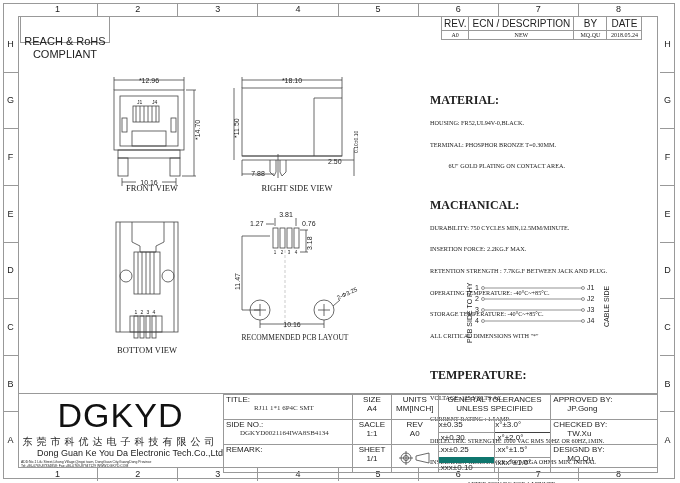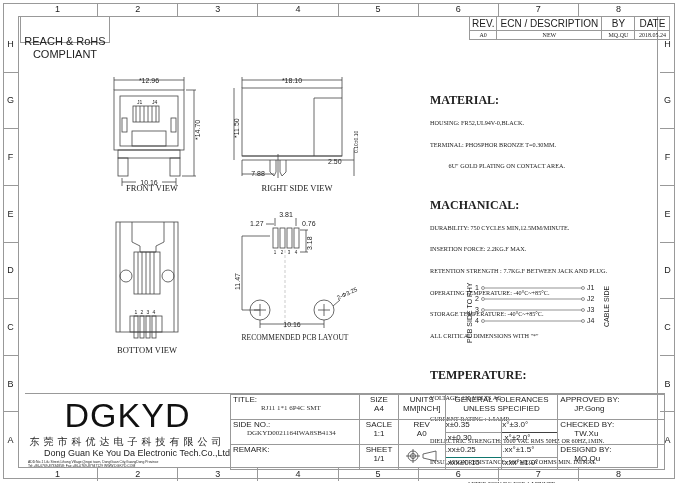--- a/index.html
+++ b/index.html
@@ -8,29 +8,29 @@
   .inner{position:absolute;left:18px;top:16px;width:640px;height:452px;border:1px solid #999;box-sizing:border-box;}
   .zone-top,.zone-bot{position:absolute;left:18px;width:640px;height:13px;display:flex;}
   .zone-top{top:3px;} .zone-bot{top:468px;}
   .zone-top div,.zone-bot div{flex:1;text-align:center;font-size:9px;line-height:13px;border-right:1px solid #999;}
   .zone-top div:last-child,.zone-bot div:last-child{border-right:none;}
   .zone-left,.zone-right{position:absolute;top:16px;width:15px;height:452px;display:flex;flex-direction:column;}
   .zone-left{left:3px;} .zone-right{left:660px;}
   .zone-left div,.zone-right div{flex:1;display:flex;align-items:center;justify-content:center;font-size:9px;border-bottom:1px solid #999;}
   .zone-left div:last-child,.zone-right div:last-child{border-bottom:none;}
   .rohs{position:absolute;left:20px;top:16px;width:90px;height:27px;border:1px solid #999;font-size:11px;line-height:13px;text-align:center;box-sizing:border-box;padding-top:18px;}
-  table.rev{position:absolute;left:469px;top:16px;border-collapse:collapse;}
+  table.rev{position:absolute;left:441px;top:16px;border-collapse:collapse;}
   table.rev td{border:1px solid #999;padding:0 2px;text-align:center;}
   .rev-h td{font-size:10px;height:13px;}
   .rev-r td{font-family:"Liberation Serif",serif;font-size:6px;height:8px;}
   .spec{position:absolute;left:430px;top:83px;font-family:"Liberation Serif",serif;font-size:6.2px;line-height:7.2px;white-space:pre;}
   .spec .hd{font-weight:bold;font-size:12px;}
   .caption{position:absolute;font-family:"Liberation Serif",serif;font-size:8.5px;text-align:center;white-space:nowrap;}
   svg text{font-family:"Liberation Sans",sans-serif;}
-  .tb{position:absolute;left:25px;top:393px;width:640px;height:75px;border-top:1px solid #999;}
+  .tb{position:absolute;left:18px;top:393px;width:640px;height:75px;border-top:1px solid #999;}
   .logo-box{position:absolute;left:0;top:0;width:205px;height:75px;border-right:1px solid #999;}
   .logo{position:absolute;left:0;width:205px;text-align:center;top:2px;font-size:34px;letter-spacing:1px;color:#111;}
   .cn{position:absolute;left:0;width:205px;text-align:center;top:41px;font-size:10px;letter-spacing:4px;font-family:"DejaVu Sans",sans-serif;}
   .en{position:absolute;left:0;width:205px;text-align:right;top:54px;font-size:9px;}
   .addr{position:absolute;left:3px;top:66px;font-size:3.4px;line-height:4px;}
   table.tbt{position:absolute;left:205px;top:0;border-collapse:collapse;height:75px;}
   table.tbt td{border:1px solid #999;padding:0 2px;font-size:8px;vertical-align:top;}
   .tval{font-family:"Liberation Serif",serif;font-size:7px;color:#333;padding-left:28px;}
   .c{text-align:center;margin-top:18px;}
   .appr{font-size:8px;}
@@ -365,21 +365,21 @@
           <g stroke="#444" fill="none" stroke-width="0.8">
             <circle cx="9" cy="7" r="5"></circle>
                 <circle cx="9" cy="7" r="2.5"></circle>
             <line x1="2" y1="7" x2="16" y2="7"></line>
                 <line x1="9" y1="0" x2="9" y2="14"></line>
             <path d="M19 5 L32 2 L32 12 L19 9 Z"></path>
           </g>
         </svg>
       </td>
       <td style="padding:0">
-            <div style="border-bottom:1px solid #0f766e;height:12px">.xx±0.25</div>
+            <div style="border-bottom:6px solid #0f766e;height:12px">.xx±0.25</div>
             <div>.xxx±0.10</div>
           </td>
       <td style="padding:0">
             <div style="border-bottom:1px solid #999;height:12px">.xx°±1.5°</div>
             <div>.xxx°±1.0°</div>
           </td>
       <td class="appr">
             <div>DESIGND BY:</div>
             <div class="appr-v">MQ.Qu</div>
           </td>

